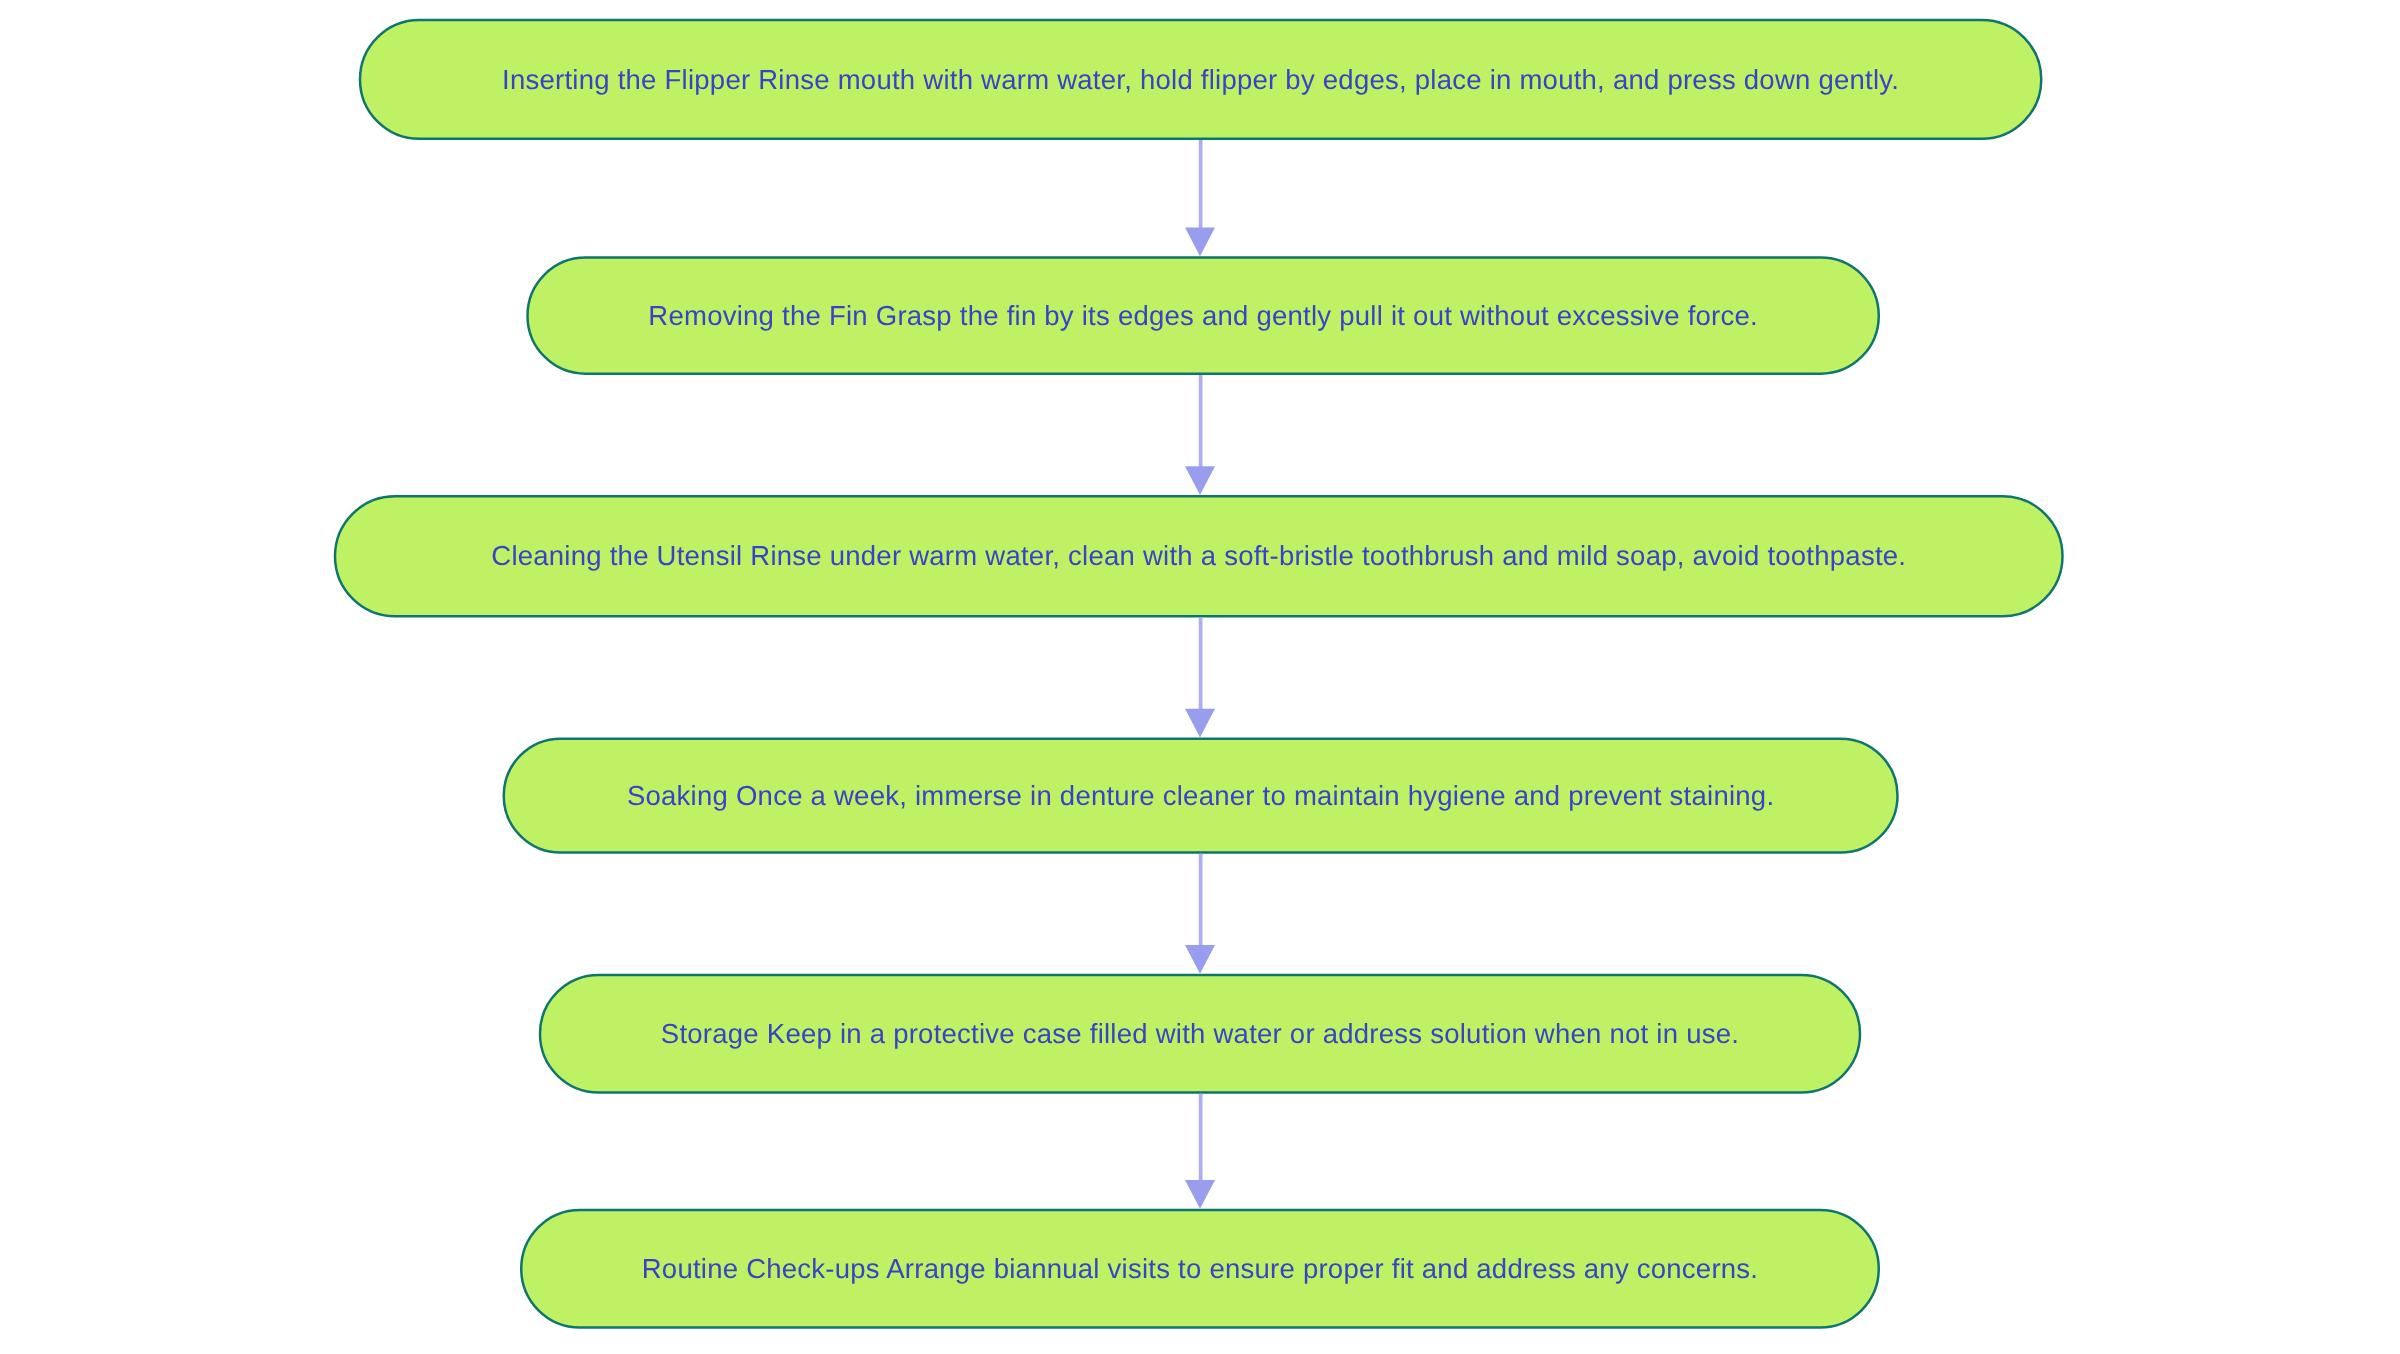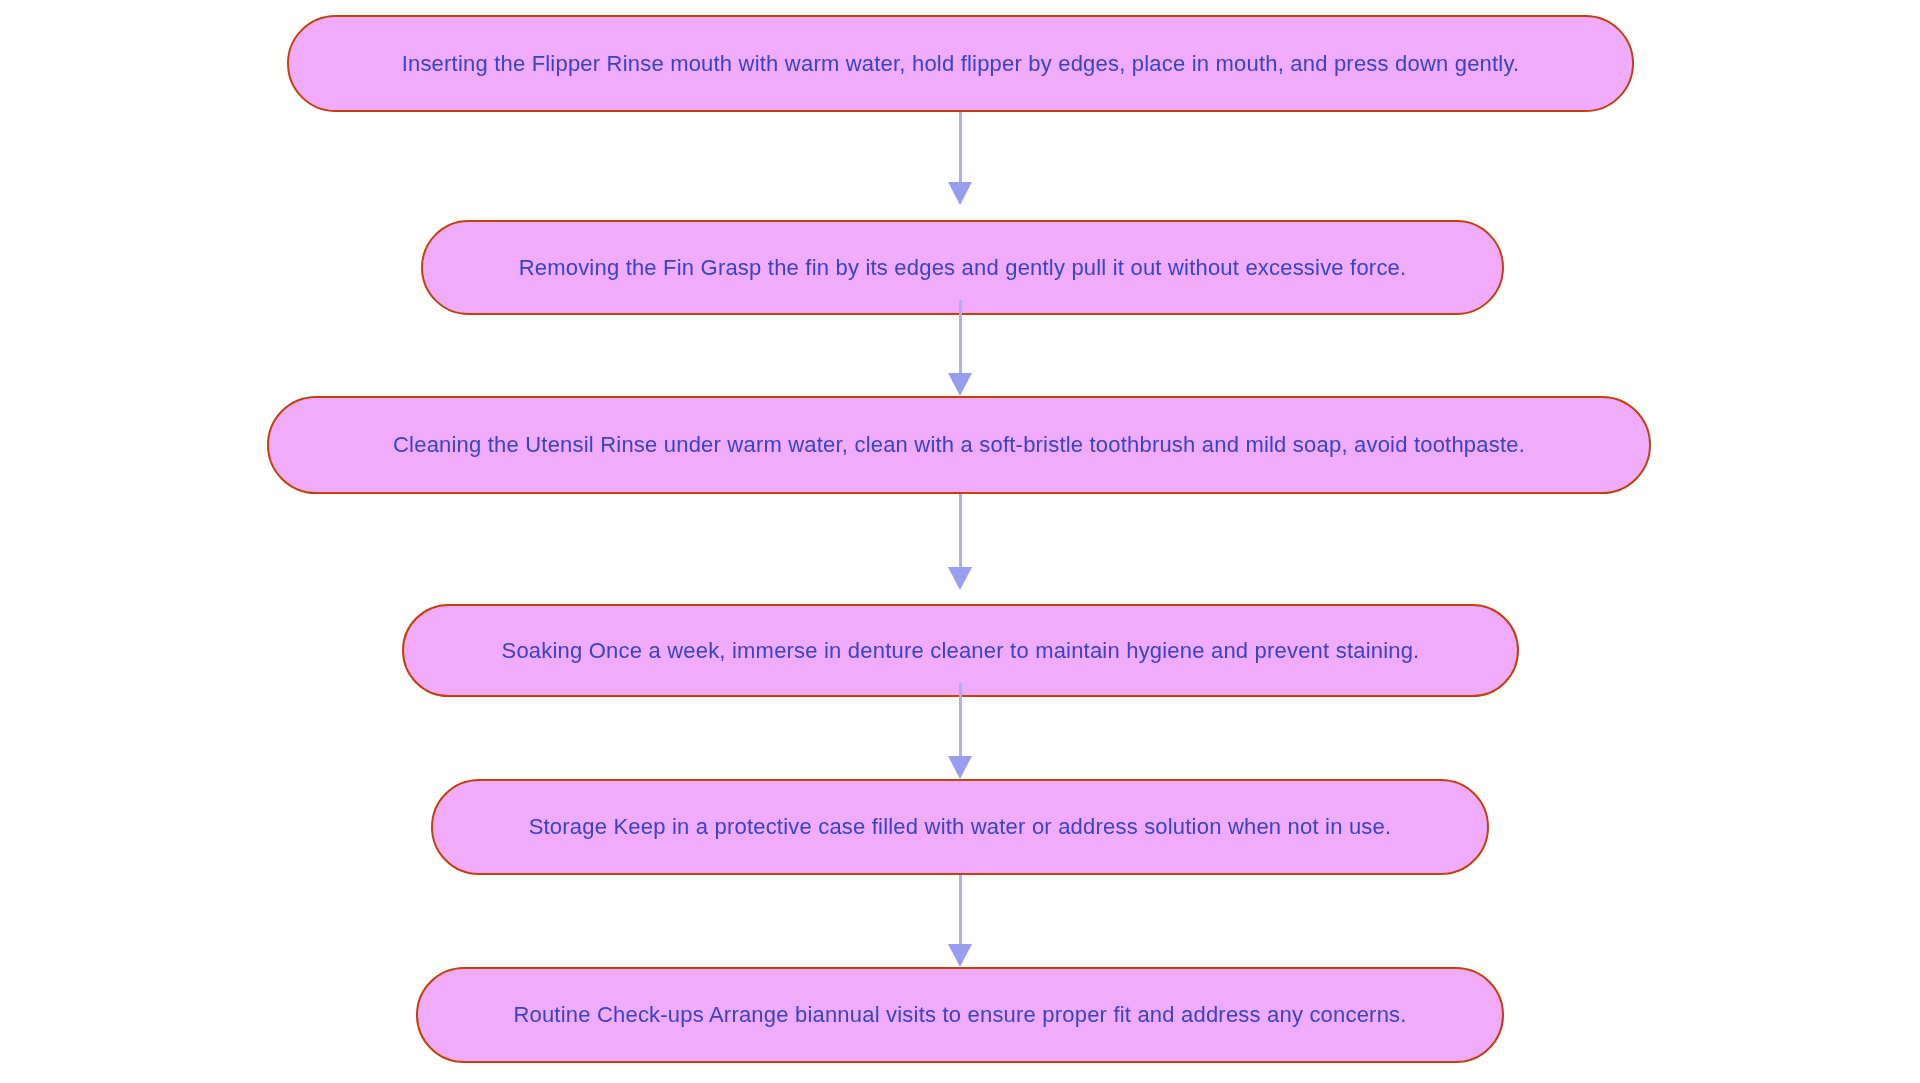--- a/index.html
+++ b/index.html
@@ -11,36 +11,36 @@
     position: relative;
     width: 1920px;
     height: 1083px;
     background: #ffffff;
     overflow: hidden;
     font-family: "Liberation Sans", "DejaVu Sans", sans-serif;
   }
   .node {
     position: absolute;
     box-sizing: border-box;
-    background: #f0abfc;
-    border: 2px solid #c2410c;
+    background: #bef264;
+    border: 2px solid #0f766e;
     border-radius: 50px;
     color: #3b43c4;
     font-size: 22px;
     letter-spacing: 0.2px;
     display: flex;
     align-items: center;
     justify-content: center;
     text-align: center;
     padding: 0 40px;
   }
   .node1 { left: 287px; top: 15px;  width: 1347px; height: 97px; }
-  .node2 { left: 421px; top: 205px; width: 1083px; height: 95px; margin-top: 15px; }
+  .node2 { left: 421px; top: 205px; width: 1083px; height: 95px; }
   .node3 { left: 267px; top: 396px; width: 1384px; height: 98px; align-items: center; }
-  .node4 { left: 402px; top: 604px; width: 1117px; height: 93px; }
+  .node4 { left: 402px; top: 590px; width: 1117px; height: 93px; }
   .node5 { left: 431px; top: 779px; width: 1058px; height: 96px; }
   .node6 { left: 416px; top: 967px; width: 1088px; height: 96px; }
 
   .arrow {
     position: absolute;
     left: 948px;
     width: 24px;
     display: flex;
     flex-direction: column;
     align-items: center;

